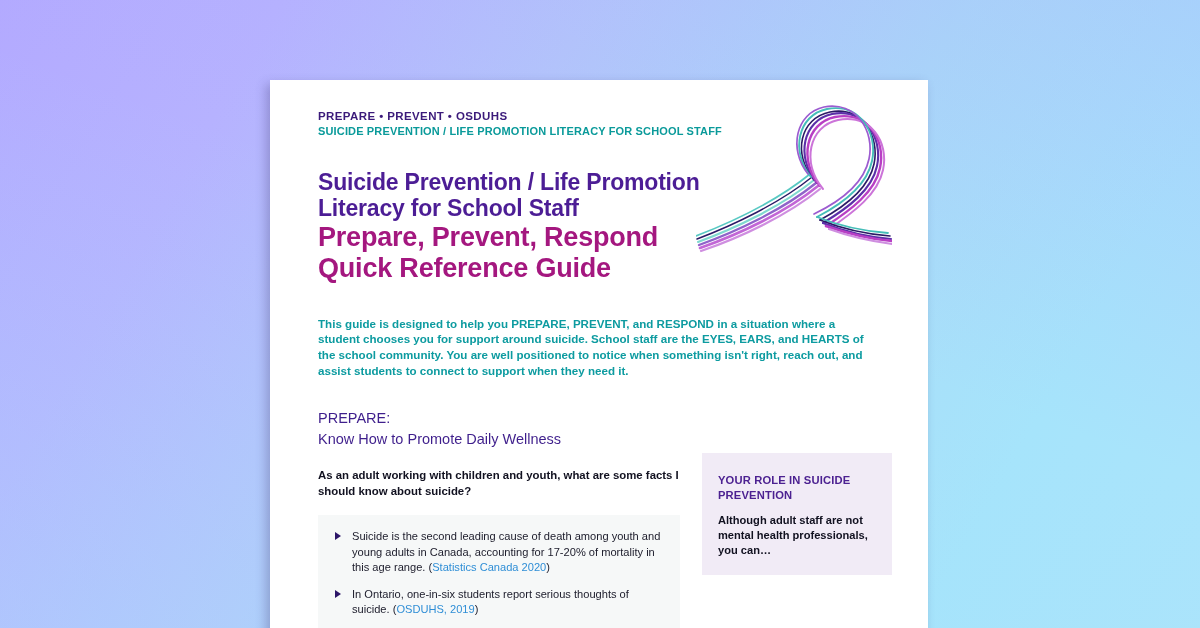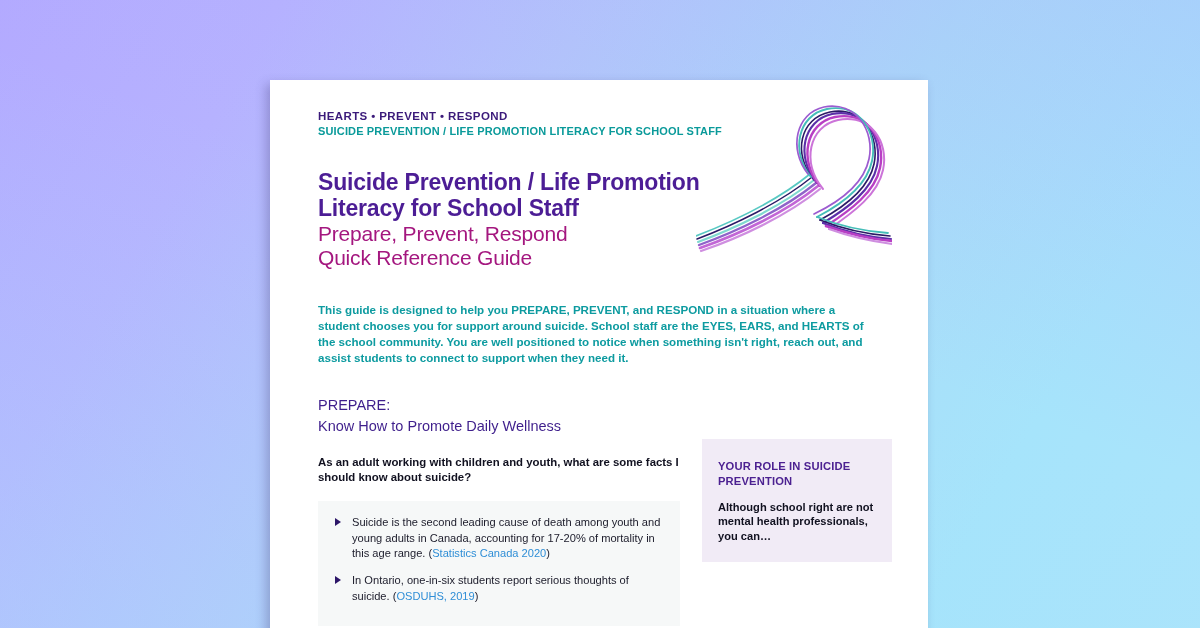--- a/index.html
+++ b/index.html
@@ -60,23 +60,23 @@
   
   .title-block { margin-top:32px; max-width:400px; }
   .title-main {
     font-size:23px;
     line-height:1.13;
     font-weight:bold;
     color:#4c1d95;
     letter-spacing:-0.2px;
   }
   .title-sub {
-    font-size:21px;
+    font-size:27px;
     line-height:1.14;
-    font-weight:normal;
+    font-weight:bold;
     color:#a4177f;
     letter-spacing:-0.2px;
     margin-top:1px;
   }
 
   
   .ribbon {
     position:absolute;
     right:36px; top:22px;
     width:196px; height:152px;
@@ -207,21 +207,21 @@
         <path d="M124,118 C144,126 168,132 194,134" stroke="#2b1a66" stroke-width="1.6"></path>
         <path d="M127,121 C147,129 170,135 195,137" stroke="#5b2fa8" stroke-width="2.1"></path>
         <path d="M130,124 C150,131 172,137 196,139" stroke="#b83fc4" stroke-width="2.4"></path>
         <path d="M133,127 C152,134 174,139 196,142" stroke="#cf8ee0" stroke-width="2.0"></path>
         <path d="M121,115 C141,123 166,129 192,131" stroke="#45bdb8" stroke-width="1.8"></path>
       </g>
     </svg>
   </div>
 
   <div class="kicker">
-    <span>HEARTS • PREVENT • RESPOND</span>
+    <span>PREPARE • PREVENT • OSDUHS</span>
   </div>
   <div class="subkicker">SUICIDE PREVENTION / LIFE PROMOTION LITERACY FOR SCHOOL STAFF</div>
 
   <div class="title-block">
     <div class="title-main">
       <span>Suicide Prevention / Life Promotion</span><br>
       <span>Literacy for School Staff</span>
     </div>
     <div class="title-sub">
       <span>Prepare, Prevent, Respond</span><br>
@@ -245,18 +245,18 @@
         <ul class="bullets" id="facts-list">
             <li><span class="tri"></span>Suicide is the second leading cause of death among youth and young adults in Canada, accounting for 17-20% of mortality in this age range. (<span class="src">Statistics Canada 2020</span>)</li>
             <li><span class="tri"></span>In Ontario, one-in-six students report serious thoughts of suicide. (<span class="src">OSDUHS, 2019</span>)</li>
           </ul>
       </div>
     </div>
 
     <div class="col-right">
       <div class="sidebox">
         <div class="sidebox-title">YOUR ROLE IN SUICIDE PREVENTION</div>
-        <div class="sidebox-lead">Although school right are not mental health professionals, you can…</div>
+        <div class="sidebox-lead">Although adult staff are not mental health professionals, you can…</div>
       </div>
     </div>
 
   </div>
 </div>
 
 </body></html>

